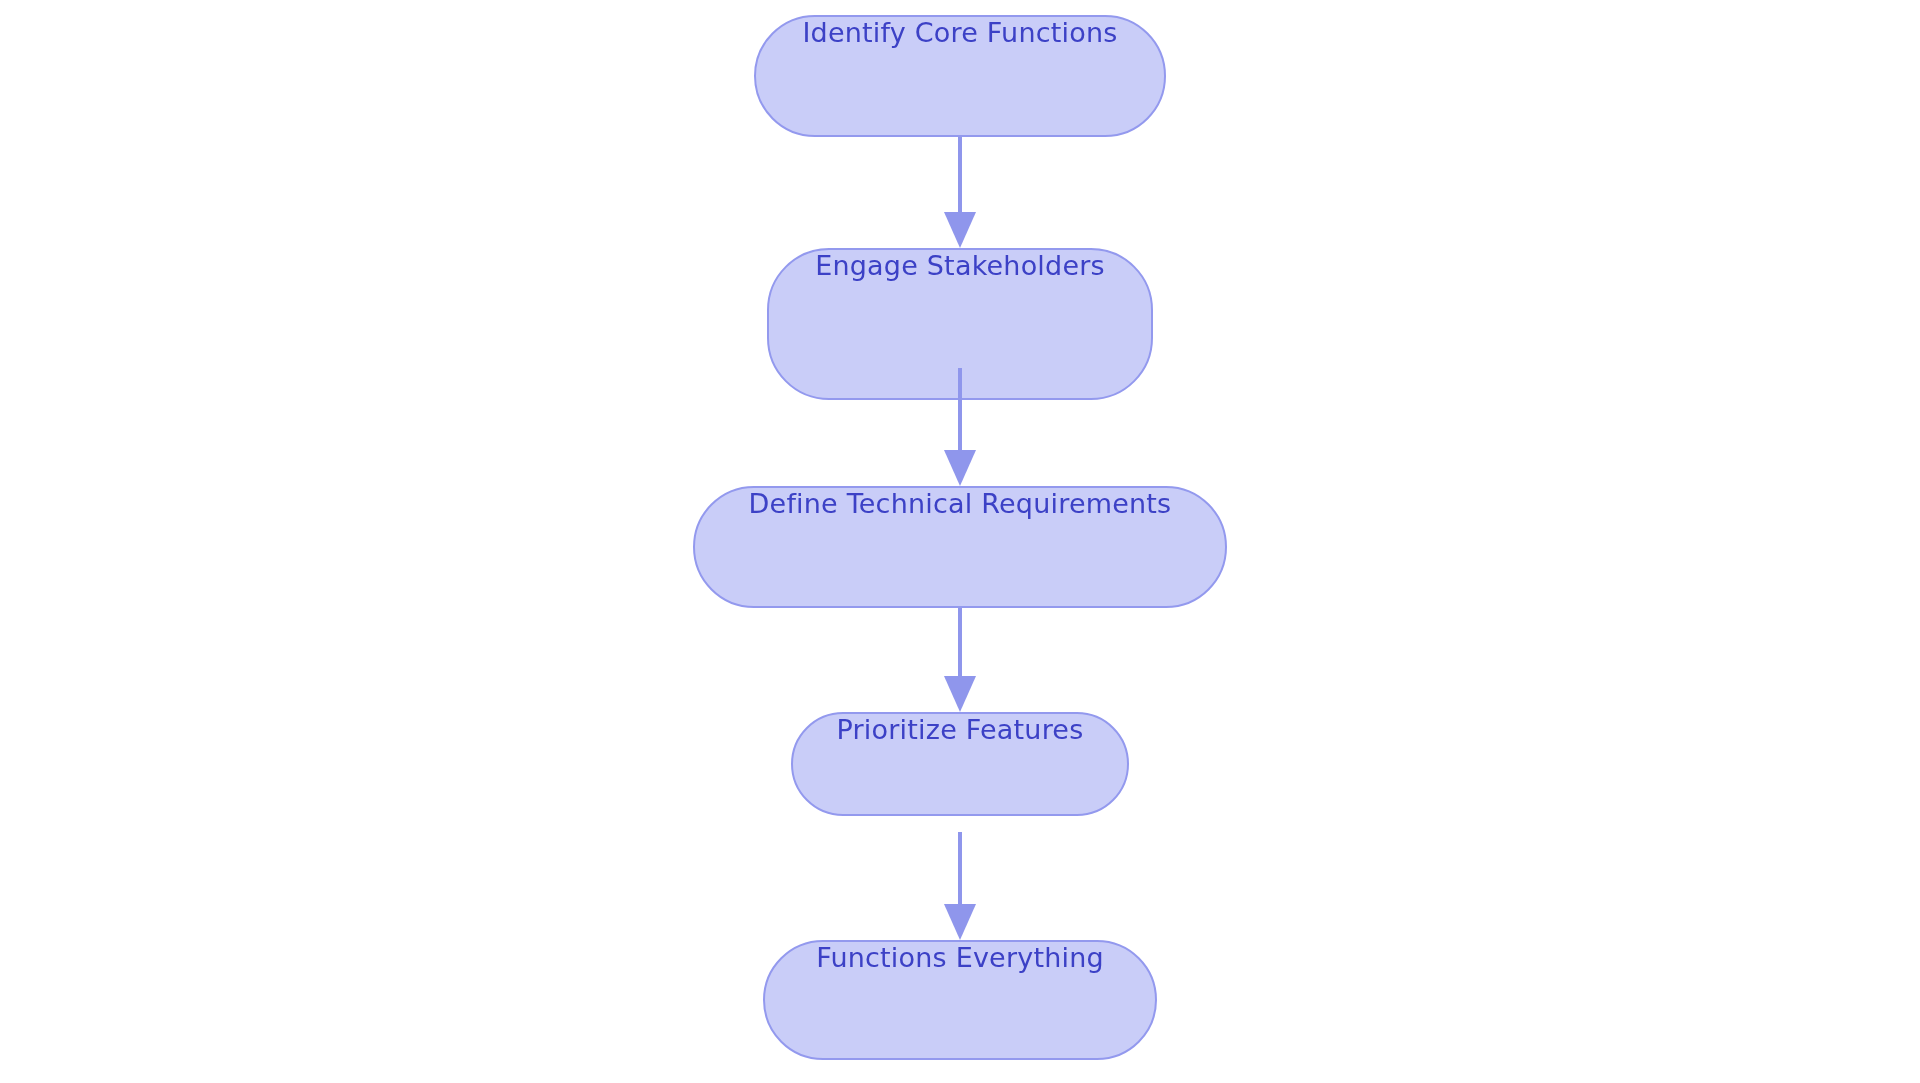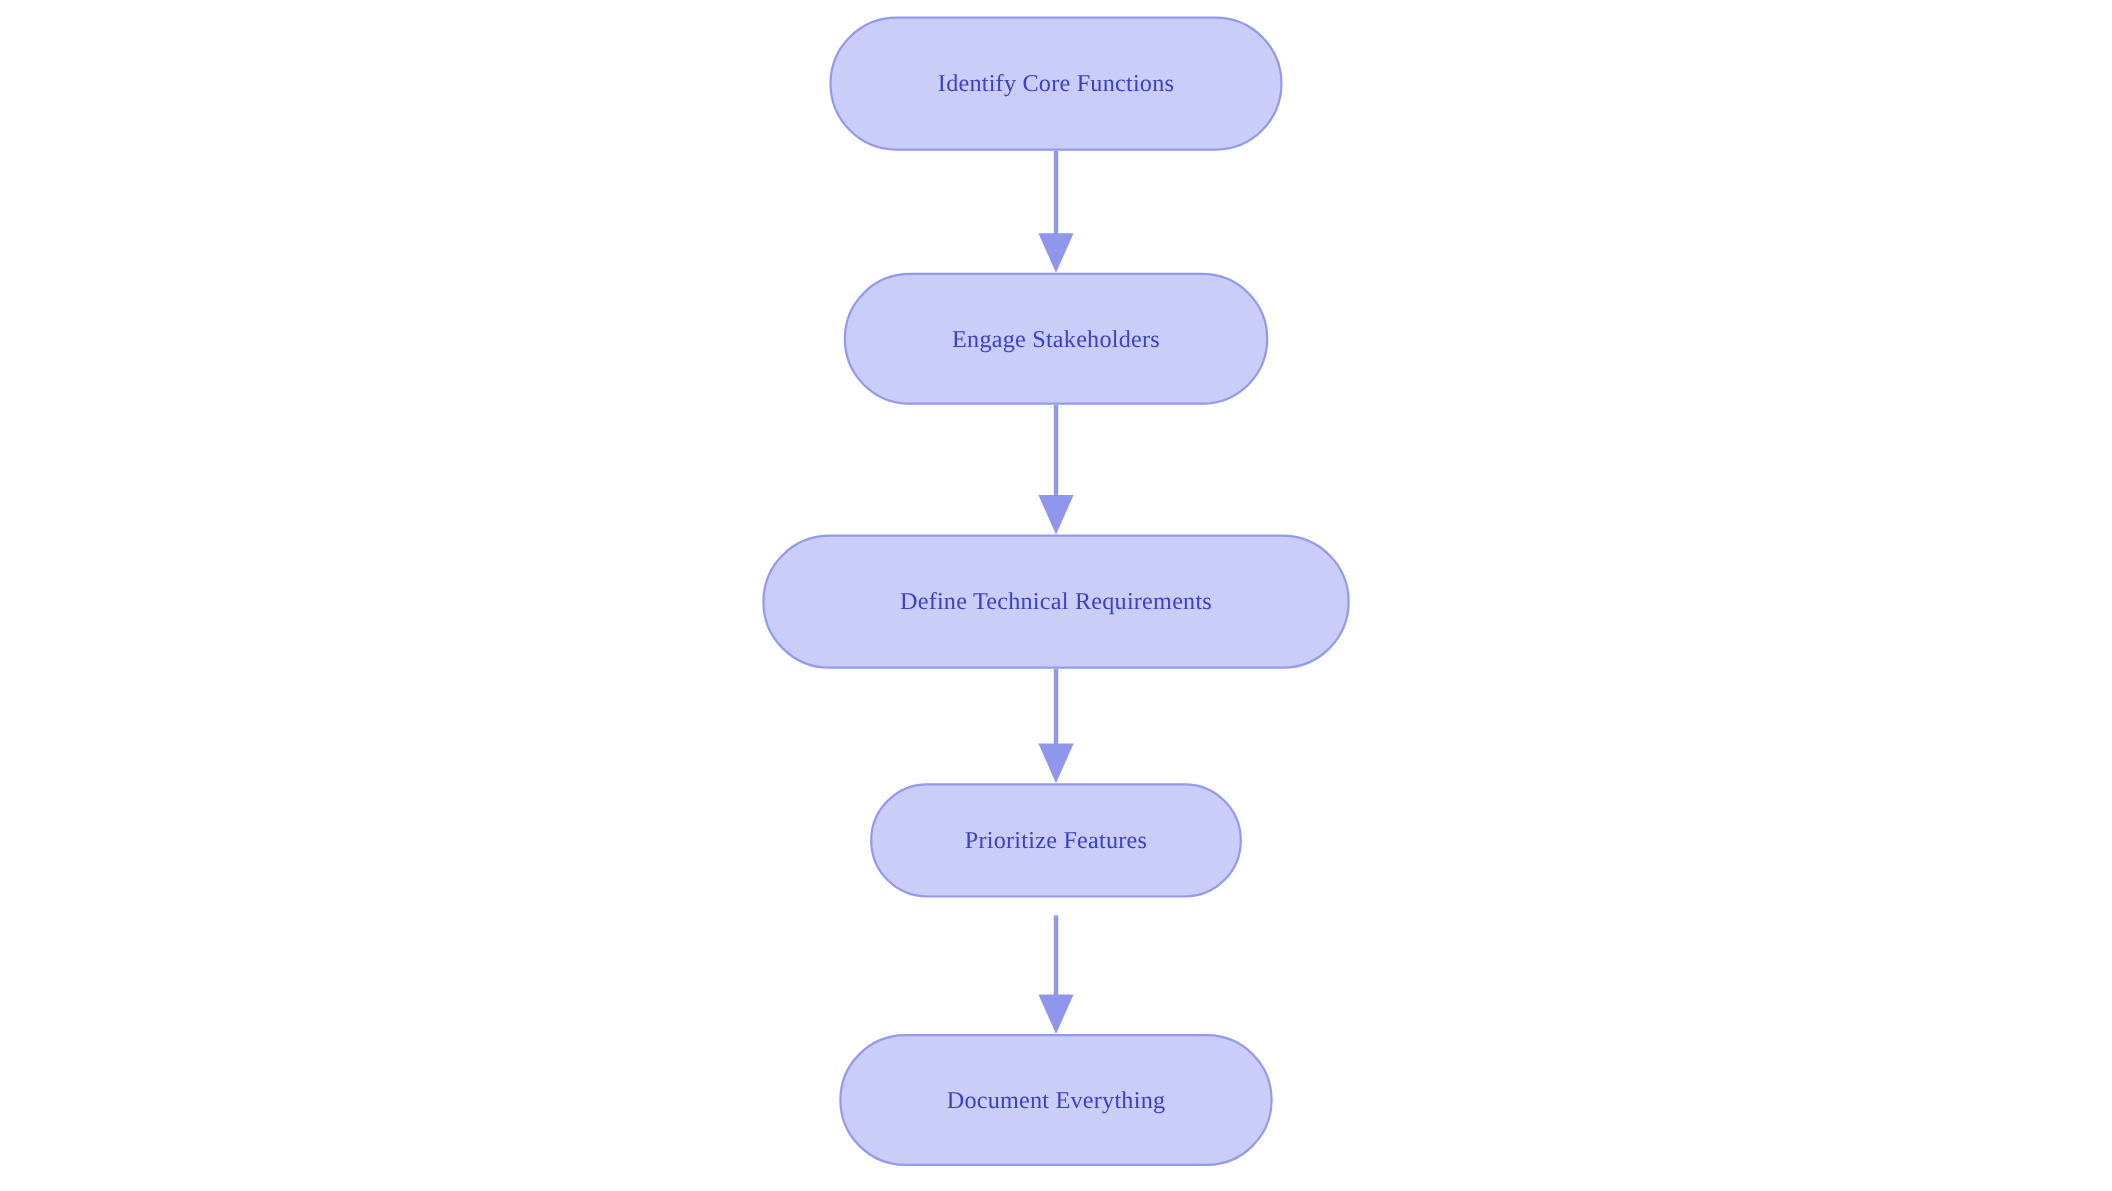--- a/index.html
+++ b/index.html
@@ -19,33 +19,32 @@
   .canvas {
     position: relative;
     width: 1920px; height: 1083px;
     background: var(--bg);
   }
   .node {
     position: absolute;
     left: 50%;
     transform: translateX(-50%);
     display: flex;
-    align-items: center;
+    align-items: flex-start;
     justify-content: center;
     background: var(--node-fill);
     border: 2px solid var(--node-border);
     border-radius: 62px;
     color: var(--text-color);
-    font-size: 22px;
+    font-size: 27px;
     letter-spacing: 0.2px;
     white-space: nowrap;
-    font-family: Liberation Serif, serif;
   }
   .node-1 { top: 15px;  width: 412px; height: 122px; }
-  .node-2 { top: 248px; width: 386px; height: 120px; }
+  .node-2 { top: 248px; width: 386px; height: 152px; }
   .node-3 { top: 486px; width: 534px; height: 122px; }
   .node-4 { top: 712px; width: 338px; height: 104px; }
   .node-5 { top: 940px; width: 394px; height: 120px; }
   .connector {
     position: absolute;
     left: 50%;
     transform: translateX(-50%);
     width: 44px;
     display: block;
   }
@@ -96,16 +95,16 @@
   <div class="node node-4">
     <span>Prioritize Features</span>
   </div>
 
   <svg class="connector conn-4" viewBox="0 0 44 108" aria-hidden="true">
     <line x1="22" y1="0" x2="22" y2="75"></line>
     <polygon points="6,72 38,72 22,108"></polygon>
   </svg>
 
   <div class="node node-5">
-    <span>Document Everything</span>
+    <span>Functions Everything</span>
   </div>
 
 </div>
 
 </body></html>

